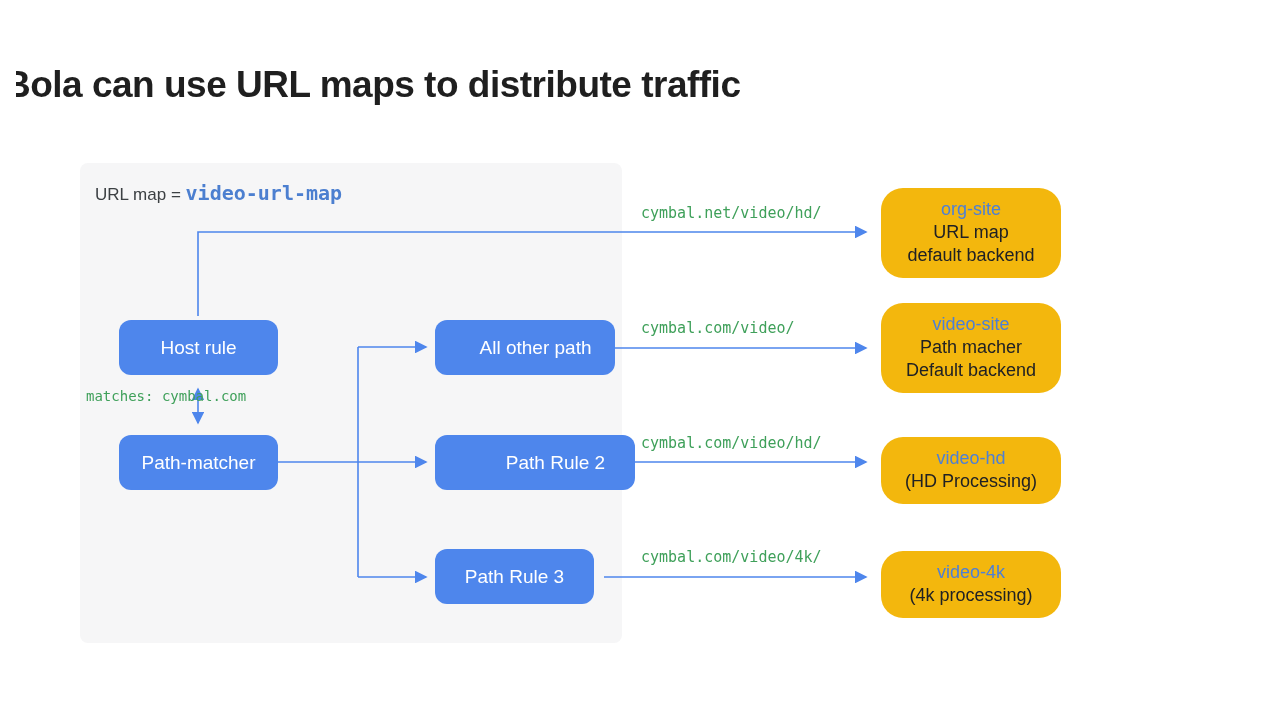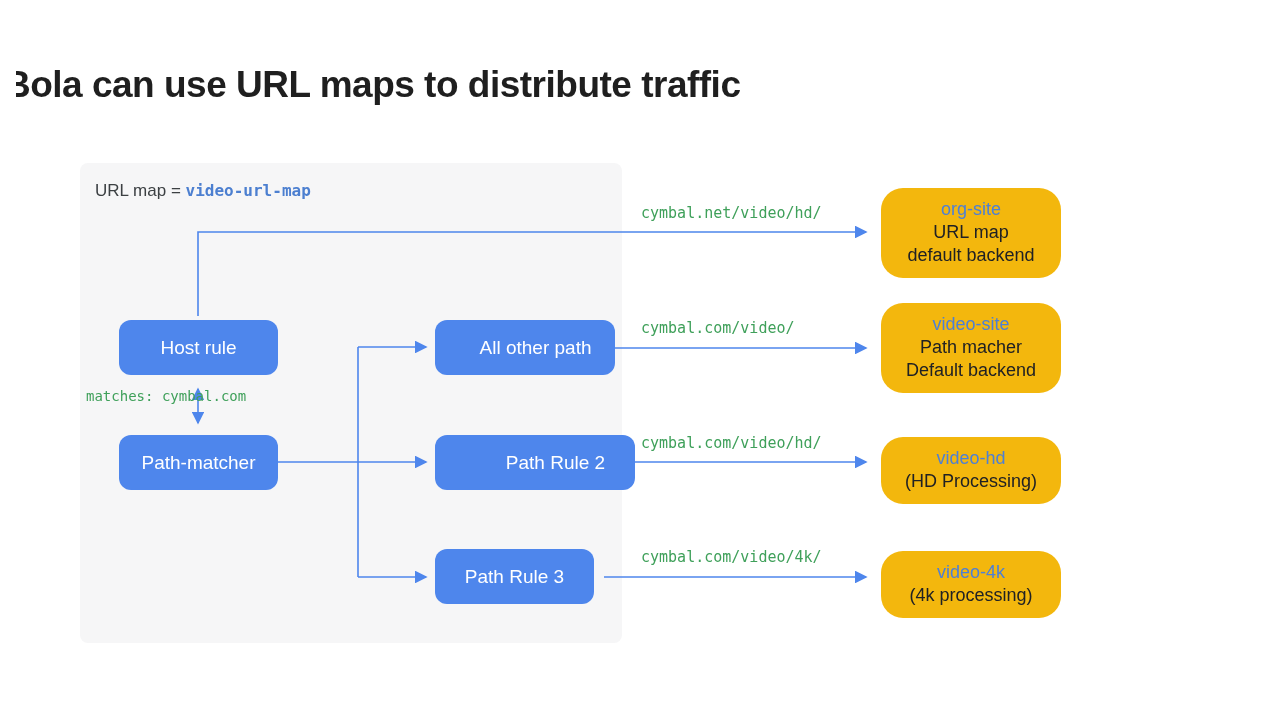--- a/index.html
+++ b/index.html
@@ -18,21 +18,21 @@
   }
   .panel{
     position:absolute;left:64px;top:163px;width:542px;height:480px;
     background:#f6f6f7;border-radius:8px;
   }
   .panel-label{
     position:absolute;left:79px;top:181px;font-size:17px;color:#3c4043;
     white-space:nowrap;
   }
   .mono{font-family:"DejaVu Sans Mono","Liberation Mono",monospace;}
-  .panel-label .value{font-size:16px;font-weight:700;color:#4c7fd0;}
+  .panel-label .value{font-size:20px;font-weight:700;color:#4c7fd0;}
   .bluebox{
     position:absolute;width:159px;height:55px;background:#4e86ec;
     border-radius:12px;color:#ffffff;font-size:19px;font-weight:500;
     display:flex;align-items:center;justify-content:center;white-space:nowrap;
   }
   .yellowbox{
     position:absolute;width:180px;background:#f3b70d;border-radius:22px;
     text-align:center;padding:10px 0 11px 0;font-size:18px;line-height:23px;
     color:#202124;
   }

